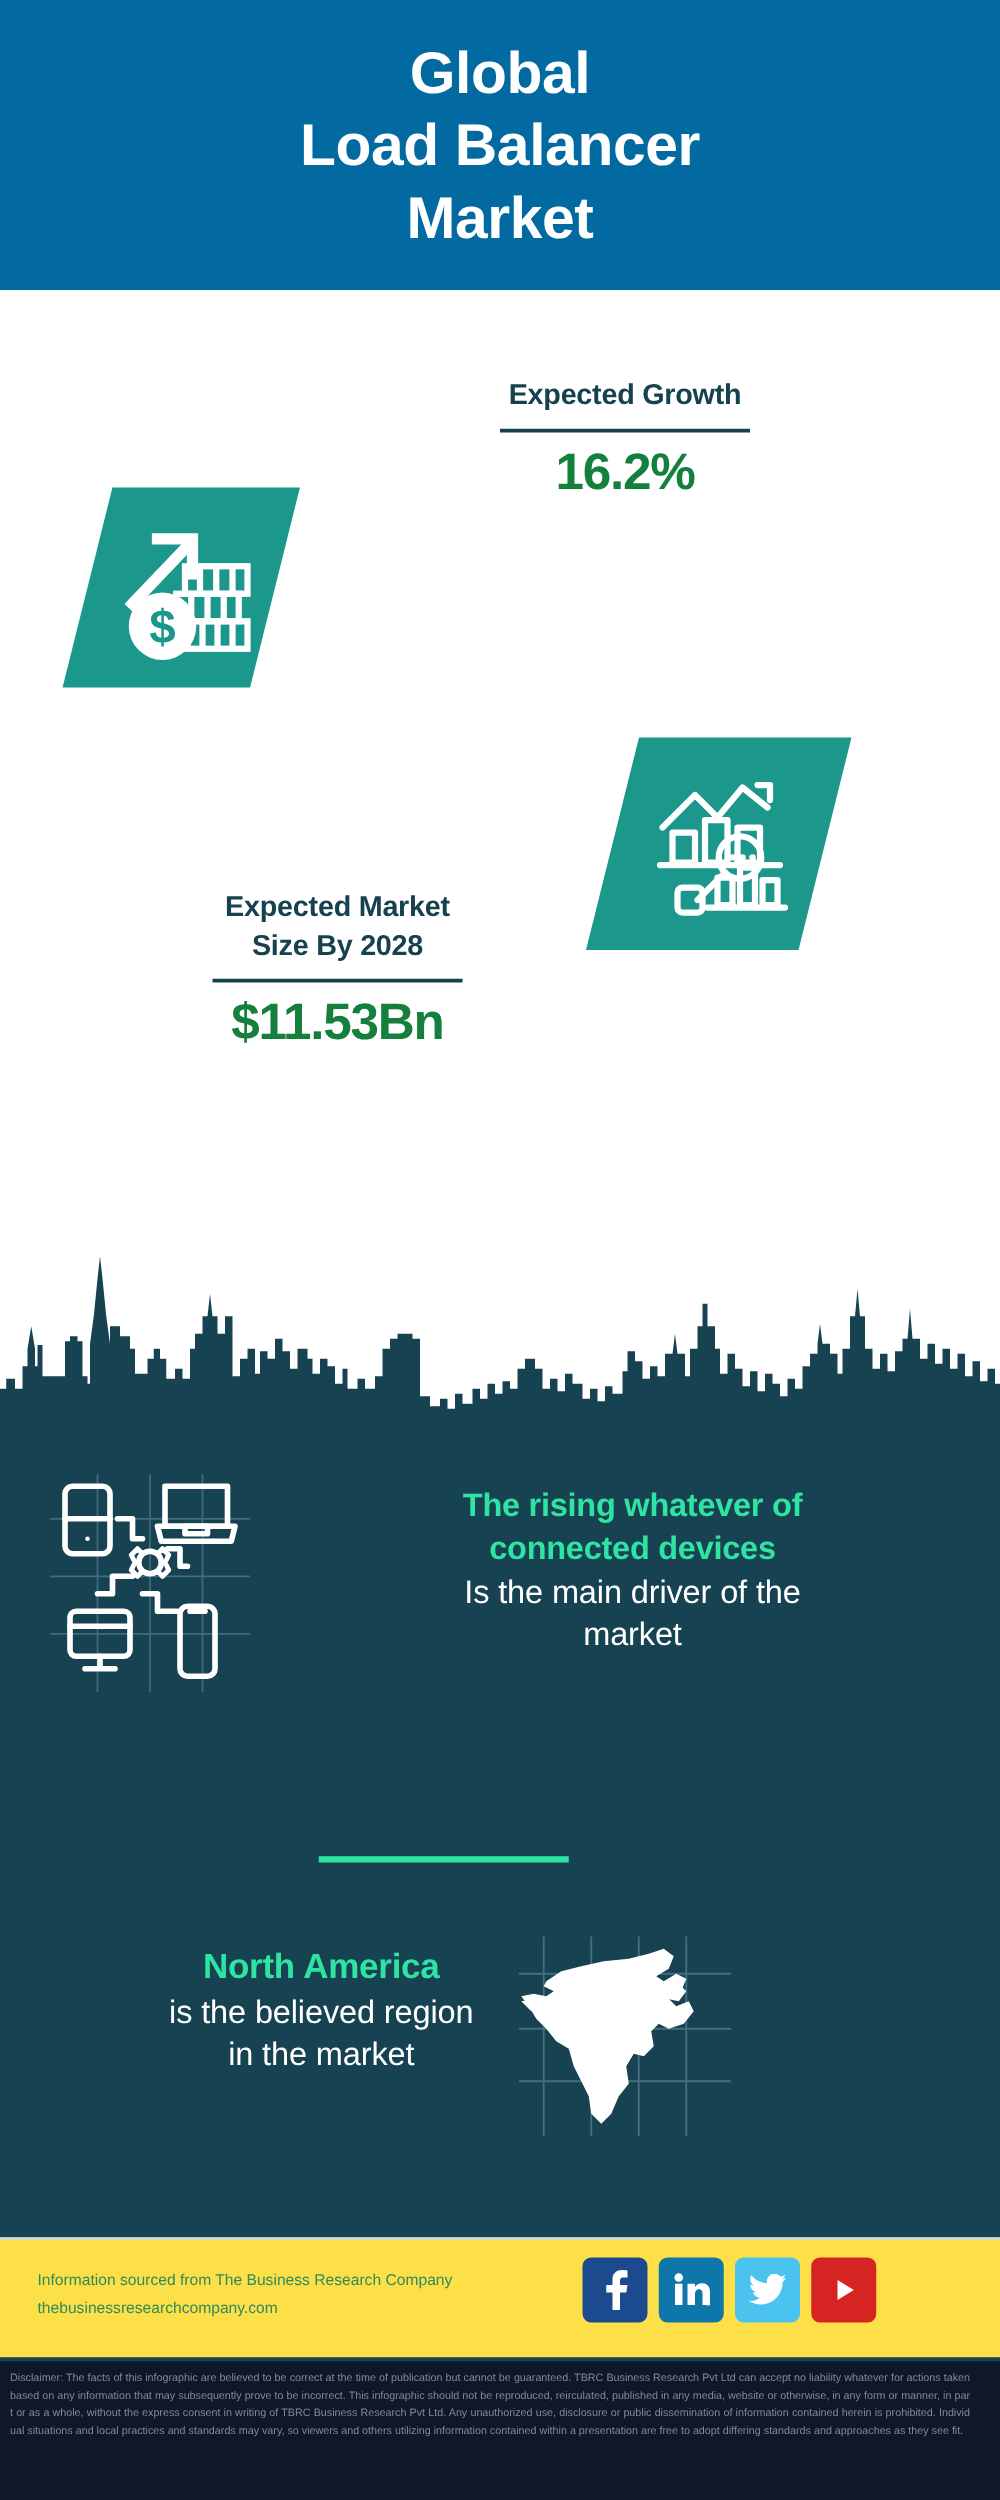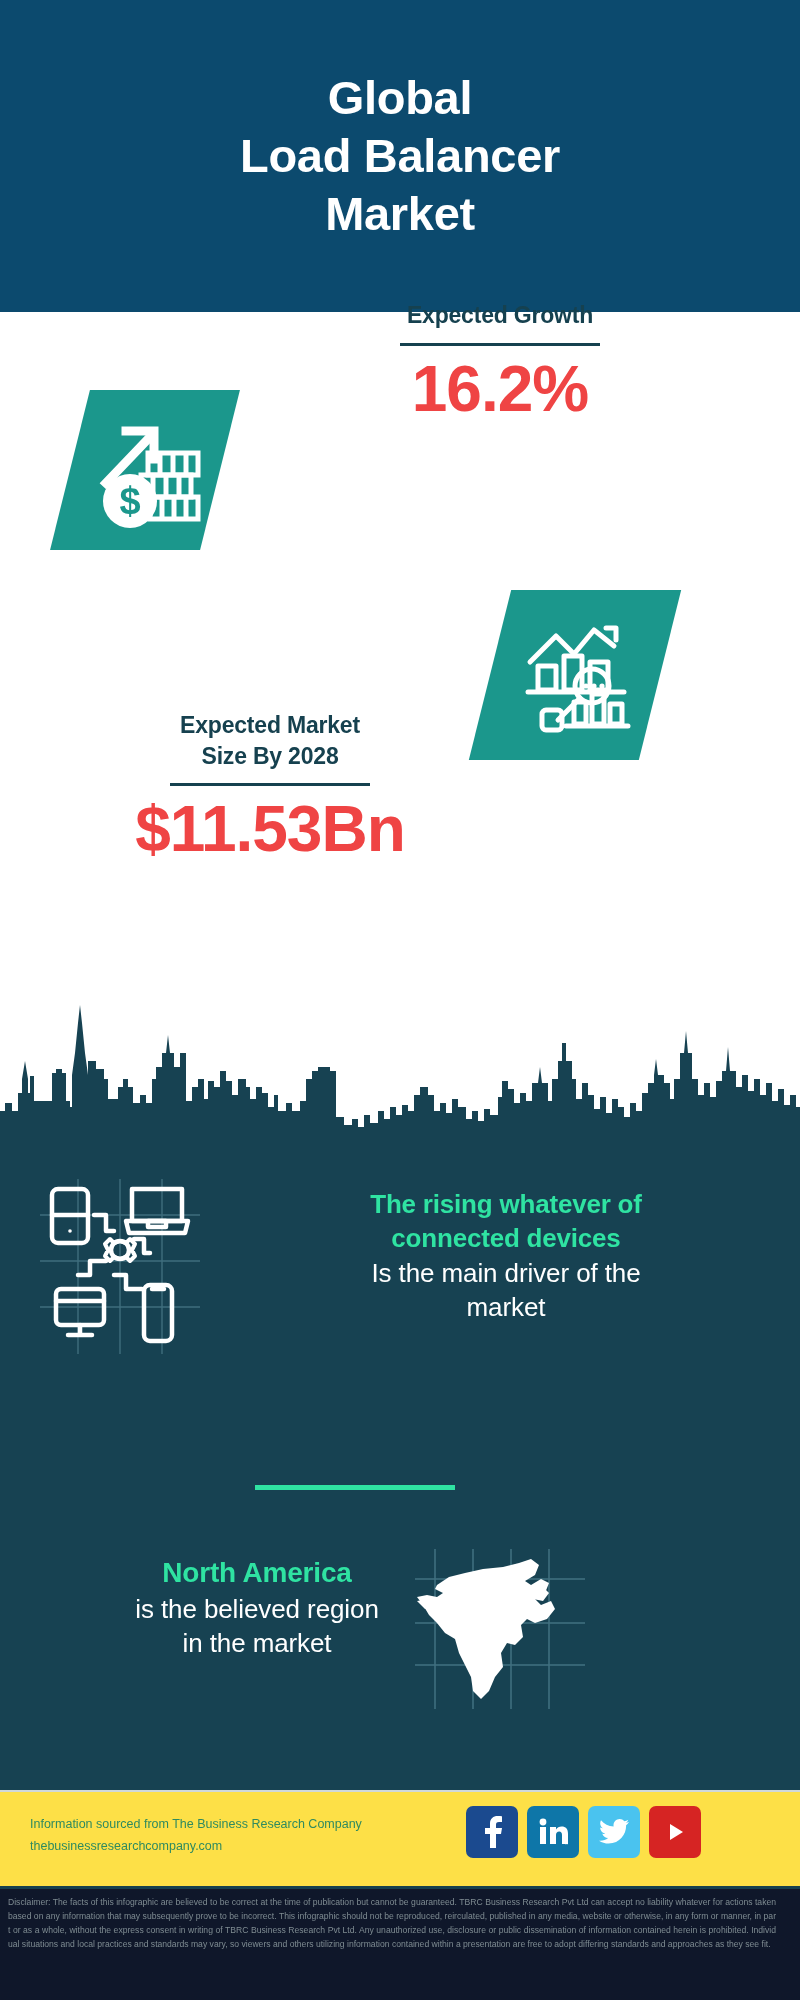--- a/index.html
+++ b/index.html
@@ -7,22 +7,22 @@
   body {
     font-family:"Liberation Sans", sans-serif;
     background:#ffffff;
     position:relative;
     overflow:hidden;
   }
   .page { position:relative; width:800px; height:2000px; background:#fff; }
 
   
   .header {
-    position:absolute; left:0; top:0; width:800px; height:312px;
-    background:#0c4a6e;
+    position:absolute; left:0; top:0; width:800px; height:232px;
+    background:#0369a1;
     display:flex; flex-direction:column;
     align-items:center; justify-content:center;
   }
   .header h1 {
     color:#ffffff;
     font-size:47px;
     font-weight:bold;
     line-height:1.24;
     text-align:center;
     letter-spacing:-0.3px;
@@ -45,23 +45,23 @@
     font-size:23px;
     line-height:1.33;
     letter-spacing:-0.2px;
   }
   .rule {
     height:3px;
     background:#16414f;
     margin:12px auto 10px auto;
   }
   .stat-value {
-    color:#ef4444;
+    color:#15803d;
     font-weight:bold;
-    font-size:64px;
+    font-size:41px;
     line-height:1.05;
     letter-spacing:-1px;
   }
 
   
   .dark-band {
     position:absolute; left:0; top:1145px; width:800px; height:645px;
     background:#174252;
   }
   .skyline {

